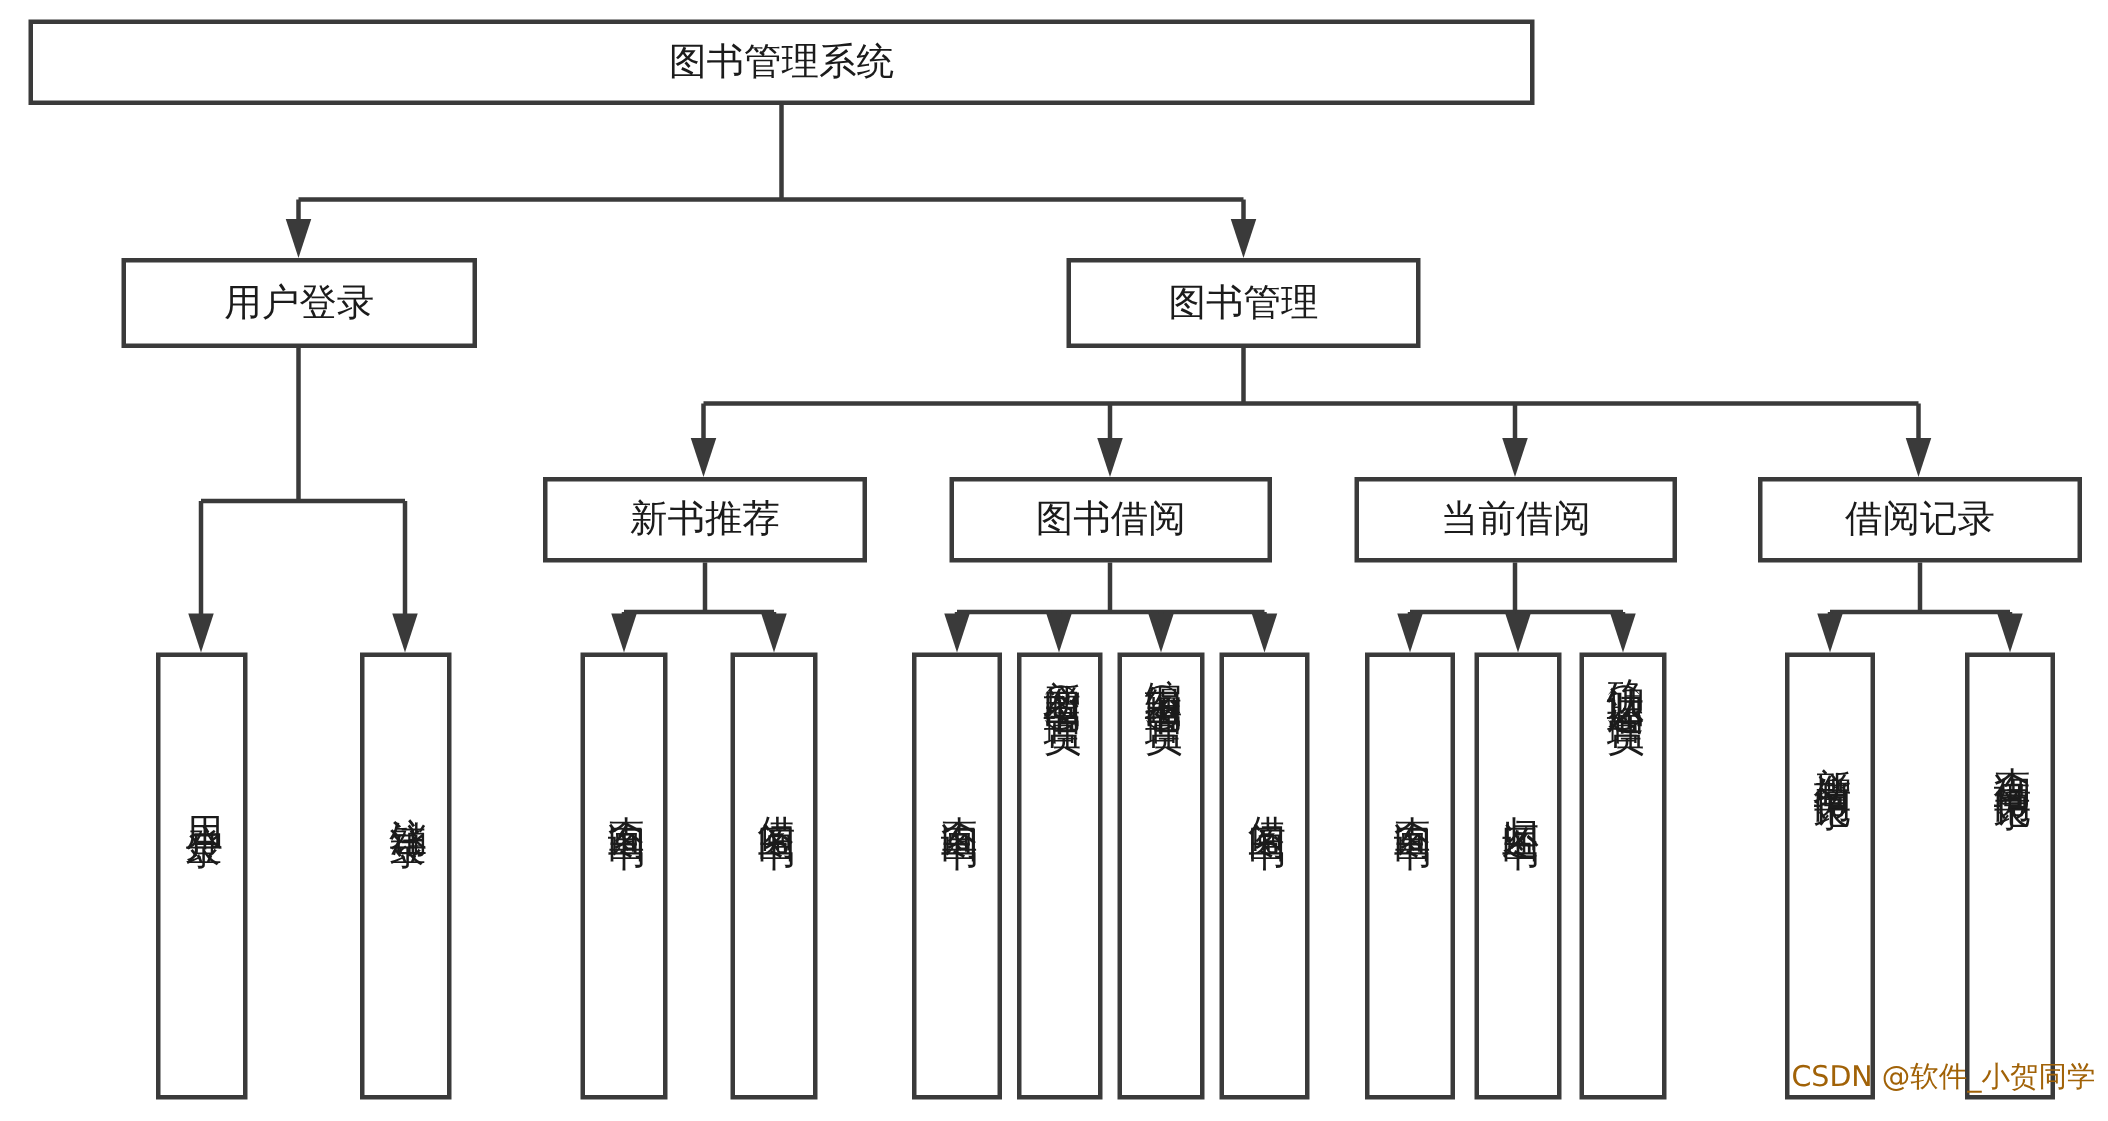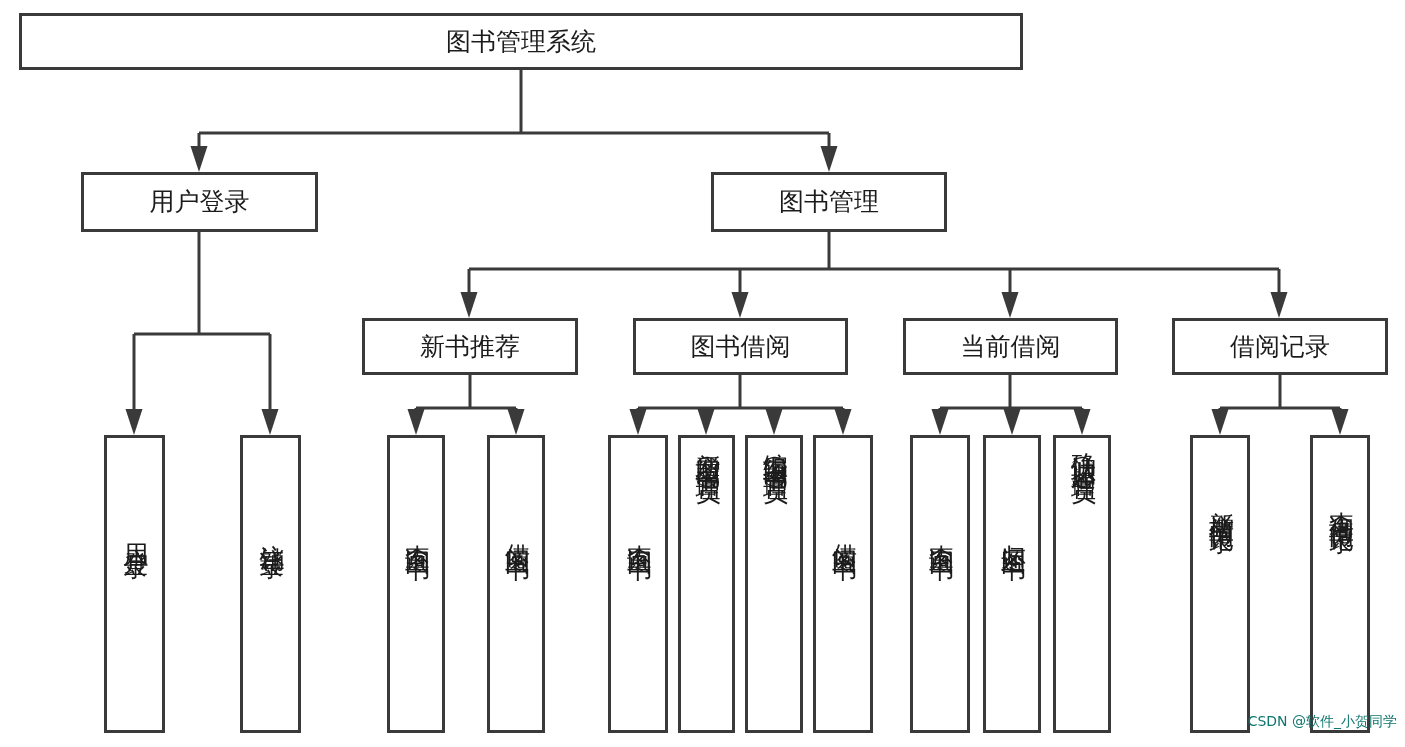--- a/index.html
+++ b/index.html
@@ -54,22 +54,22 @@
     text-anchor: middle;
     writing-mode: vertical-rl;
     glyph-orientation-vertical: 0;
     letter-spacing: 4px;
   }
   .watermark-text {
     position: absolute;
     right: 8px;
     bottom: 4px;
     font-family: "DejaVu Sans", "Liberation Sans", sans-serif;
-    font-size: 14px;
-    color: #0f766e;
+    font-size: 19px;
+    color: #a16207;
     white-space: nowrap;
     user-select: none;
   }
 </style>
 </head>
 <body>
 
 <div id="diagram-root">
 
   <svg class="diagram-canvas" viewBox="0 0 1405 747" xmlns="http://www.w3.org/2000/svg">

